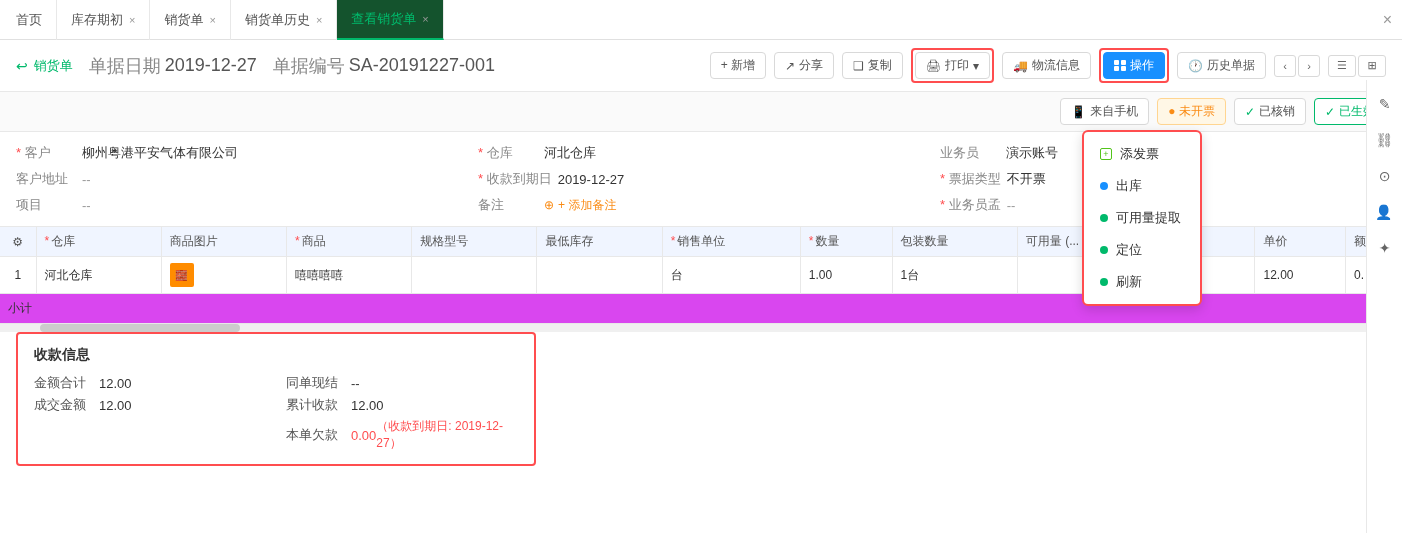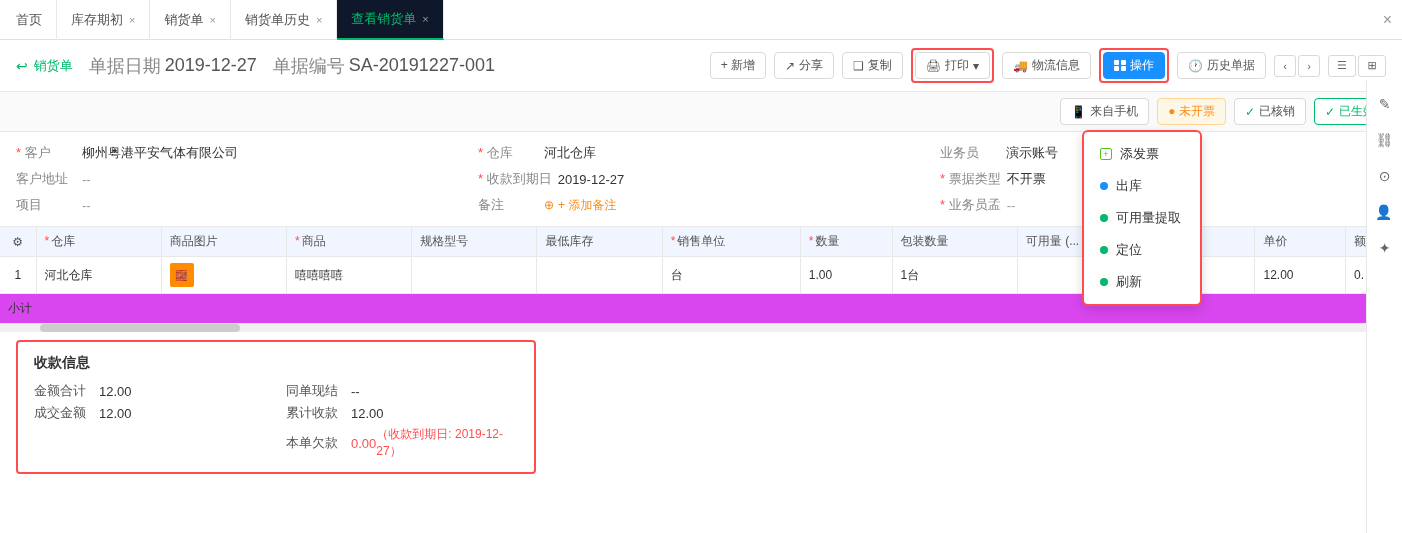--- a/index.html
+++ b/index.html
@@ -46,21 +46,21 @@
     table { width: 100%; border-collapse: collapse; font-size: 12px; }
     thead tr { background: #f0f5ff; }
     thead th { padding: 6px 8px; text-align: left; border-right: 1px solid #e8e8e8; border-bottom: 1px solid #e8e8e8; white-space: nowrap; color: #555; font-weight: normal; }
     tbody tr { background: #fff; }
     tbody td { padding: 6px 8px; border-right: 1px solid #e8e8e8; border-bottom: 1px solid #e8e8e8; white-space: nowrap; }
     .subtotal-row td { background: #d946ef; font-weight: 400; }
     .required-mark { color: #ff4d4f; margin-right: 2px; }
     .product-img { width: 24px; height: 24px; background: #ff8c00; border-radius: 2px; display: flex; align-items: center; justify-content: center; color: white; font-size: 10px; }
 
     
-    .payment-box { border: 2px solid #ff4d4f; border-radius: 4px; margin: 8px 16px; padding: 12px 16px; background: #fff; max-width: 520px; }
+    .payment-box { border: 2px solid #ff4d4f; border-radius: 4px; margin: 0 16px; padding: 12px 16px; background: #fff; max-width: 520px; }
     .payment-box h3 { font-size: 14px; font-weight: 600; margin-bottom: 10px; }
     .payment-grid { display: grid; grid-template-columns: 1fr 1fr; gap: 4px 20px; }
     .payment-row { display: flex; align-items: center; font-size: 13px; }
     .payment-row label { color: #555; min-width: 65px; }
     .payment-row .val { color: #333; }
     .payment-row .orange { color: #ff4d4f; }
     .payment-row .hint { color: #ff4d4f; font-size: 12px; }
 
     
     .right-sidebar { position: absolute; right: 0; top: 40px; width: 36px; background: #fff; border-left: 1px solid #e8e8e8; display: flex; flex-direction: column; align-items: center; padding-top: 8px; gap: 4px; height: calc(533px - 40px); }
@@ -99,21 +99,21 @@
       <span class="close-btn">×</span>
     </div>
     <div class="tab-item">
       <span>销货单</span>
       <span class="close-btn">×</span>
     </div>
     <div class="tab-item">
       <span>销货单历史</span>
       <span class="close-btn">×</span>
     </div>
-    <div class="tab-item active" style="background:#0f172a;">
+    <div class="tab-item active" style="background:#14532d;">
       <span>查看销货单</span>
       <span class="close-btn">×</span>
     </div>
     <span class="tab-close-btn">×</span>
   </div>
 
   <div class="main-content">
 
     <div class="doc-header">
       <div class="doc-type-badge">

